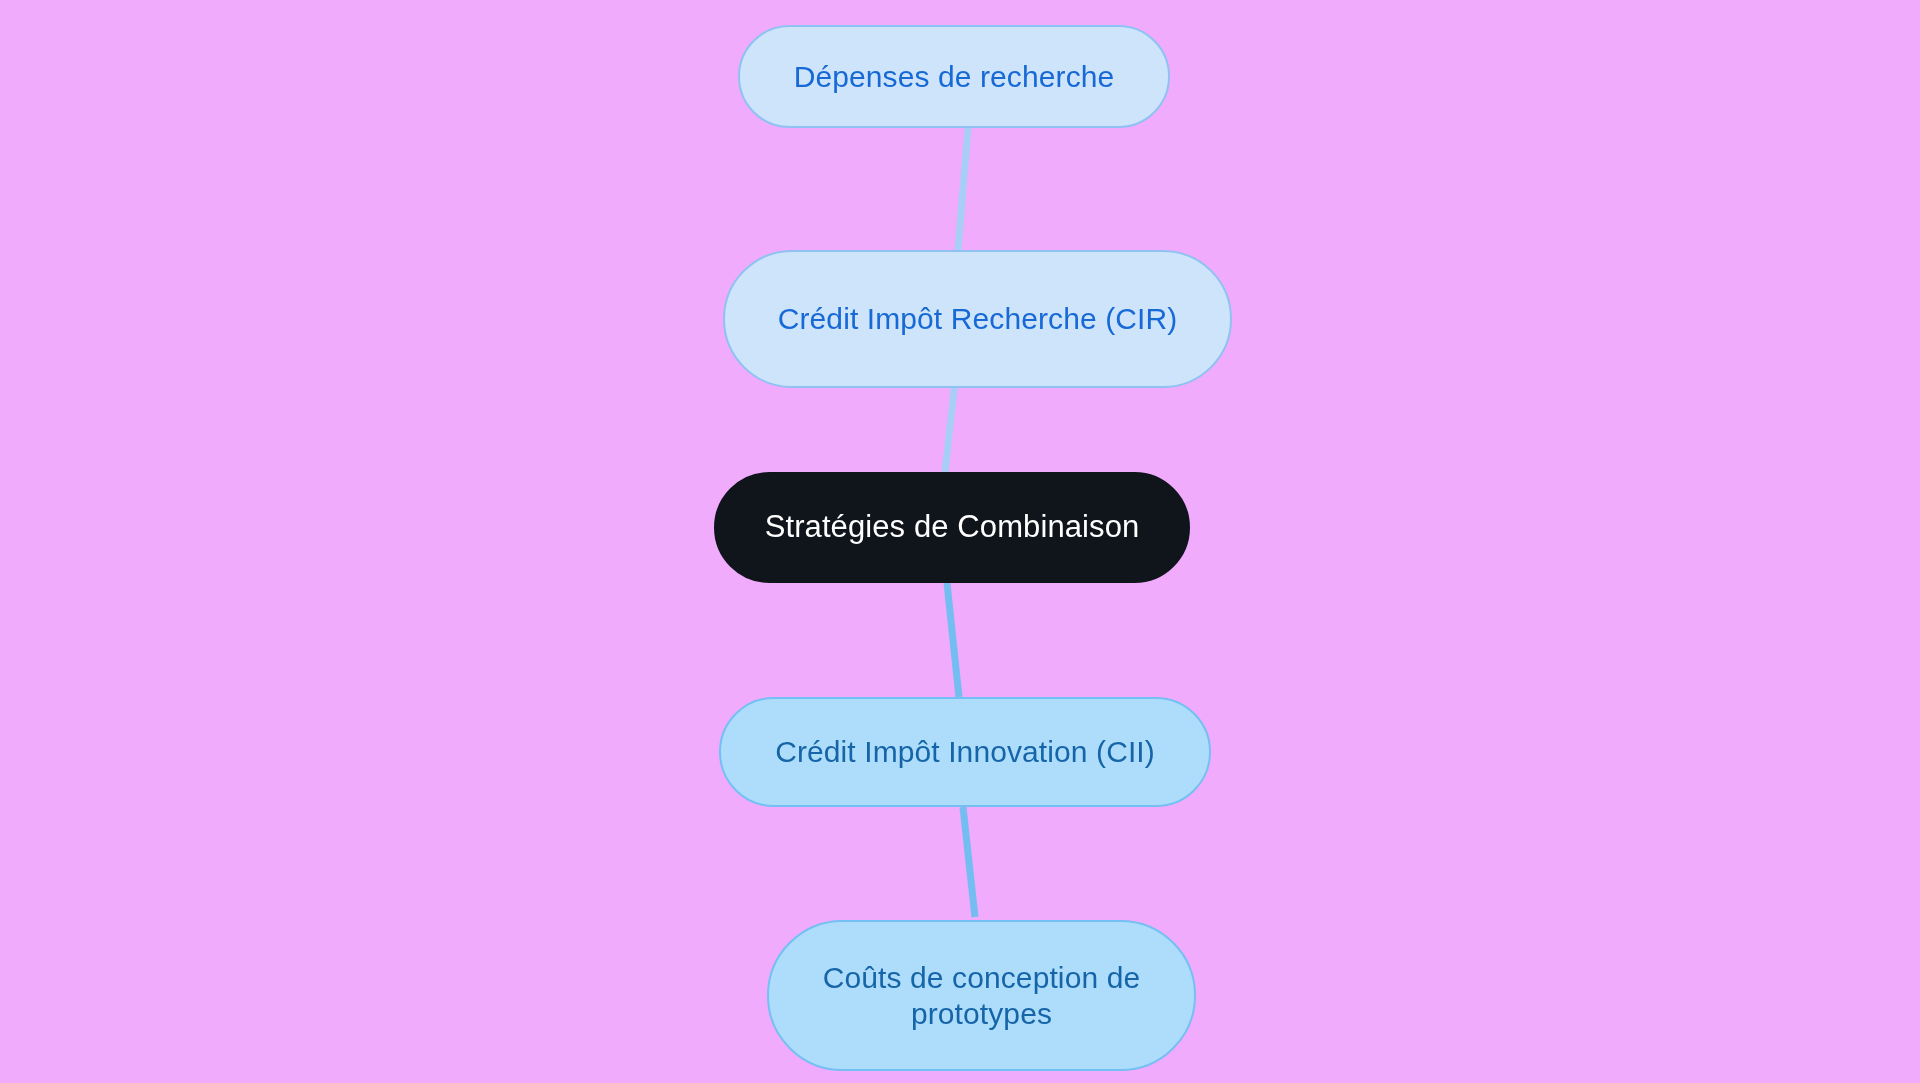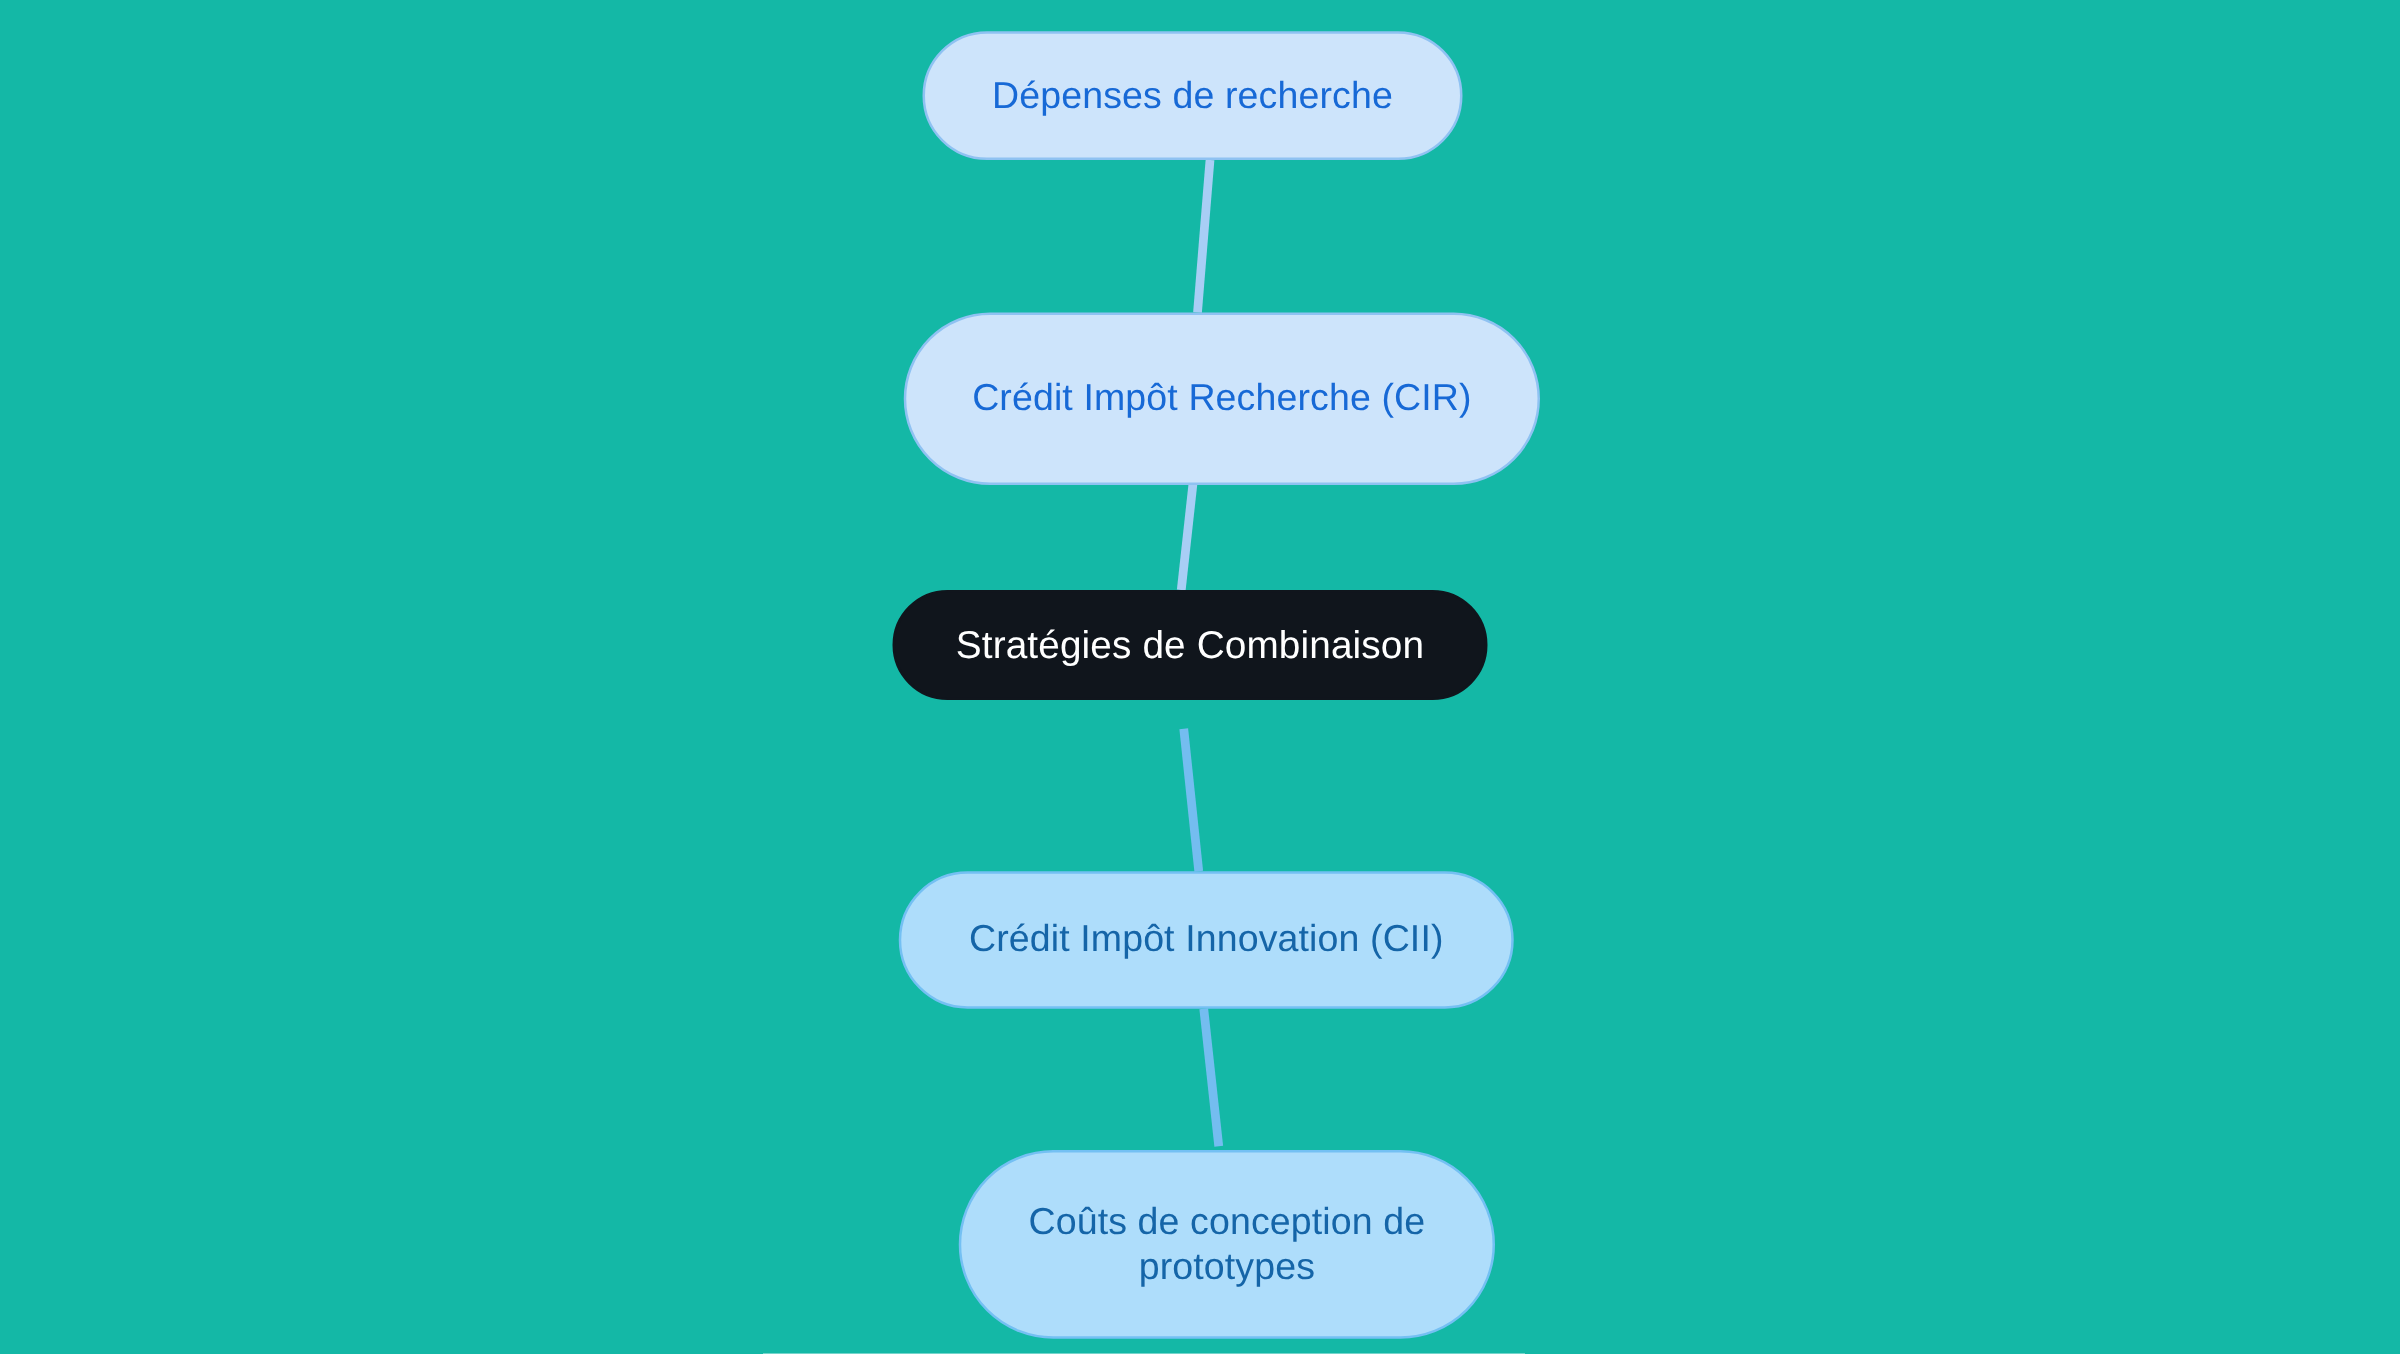--- a/index.html
+++ b/index.html
@@ -8,21 +8,21 @@
     padding: 0;
     background: #ffffff;
   }
   body {
     font-family: "Liberation Sans", "DejaVu Sans", sans-serif;
   }
   #canvas {
     position: relative;
     width: 1920px;
     height: 1083px;
-    background: #14b8a6;
+    background: #f0abfc;
     overflow: hidden;
   }
   #edge-layer {
     position: absolute;
     left: 0;
     top: 0;
     width: 1920px;
     height: 1083px;
     pointer-events: none;
   }
@@ -72,19 +72,19 @@
   <svg id="edge-layer" viewBox="0 0 1920 1083" width="1920" height="1083" xmlns="http://www.w3.org/2000/svg">
       <line x1="968" y1="128" x2="958" y2="250" stroke="#a8cef5" stroke-width="7" stroke-linecap="butt"></line>
       <line x1="957" y1="363" x2="945" y2="472" stroke="#a8cef5" stroke-width="7" stroke-linecap="butt"></line>
       <line x1="947" y1="583" x2="959" y2="697" stroke="#74bdf0" stroke-width="7" stroke-linecap="butt"></line>
       <line x1="963" y1="807" x2="975" y2="917" stroke="#74bdf0" stroke-width="7" stroke-linecap="butt"></line>
     </svg>
 
   <div id="node-layer">
       <div class="node node-branch-light" style="left: 738px; top: 25px; width: 432px; height: 103px;"><span class="node-label">Dépenses de recherche</span></div>
       <div class="node node-branch-light" style="left: 723px; top: 250px; width: 509px; height: 138px;"><span class="node-label">Crédit Impôt Recherche (CIR)</span></div>
-      <div class="node node-root" style="left: 714px; top: 472px; width: 476px; height: 88px;"><span class="node-label">Stratégies de Combinaison</span></div>
+      <div class="node node-root" style="left: 714px; top: 472px; width: 476px; height: 111px;"><span class="node-label">Stratégies de Combinaison</span></div>
       <div class="node node-branch-strong" style="left: 719px; top: 697px; width: 492px; height: 110px;"><span class="node-label">Crédit Impôt Innovation (CII)</span></div>
       <div class="node node-branch-strong" style="left: 767px; top: 920px; width: 429px; height: 151px;"><span class="node-label">Coûts de conception de
 prototypes</span></div>
     </div>
 
 </div>
 
 </body></html>

